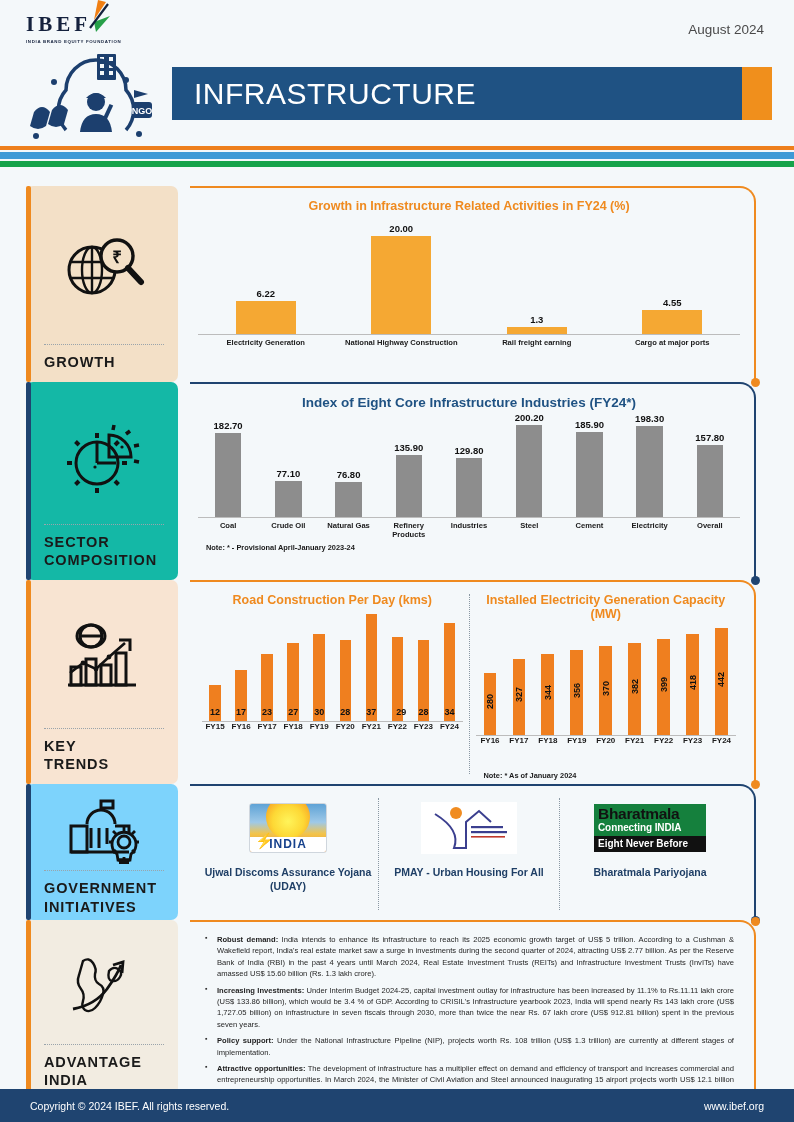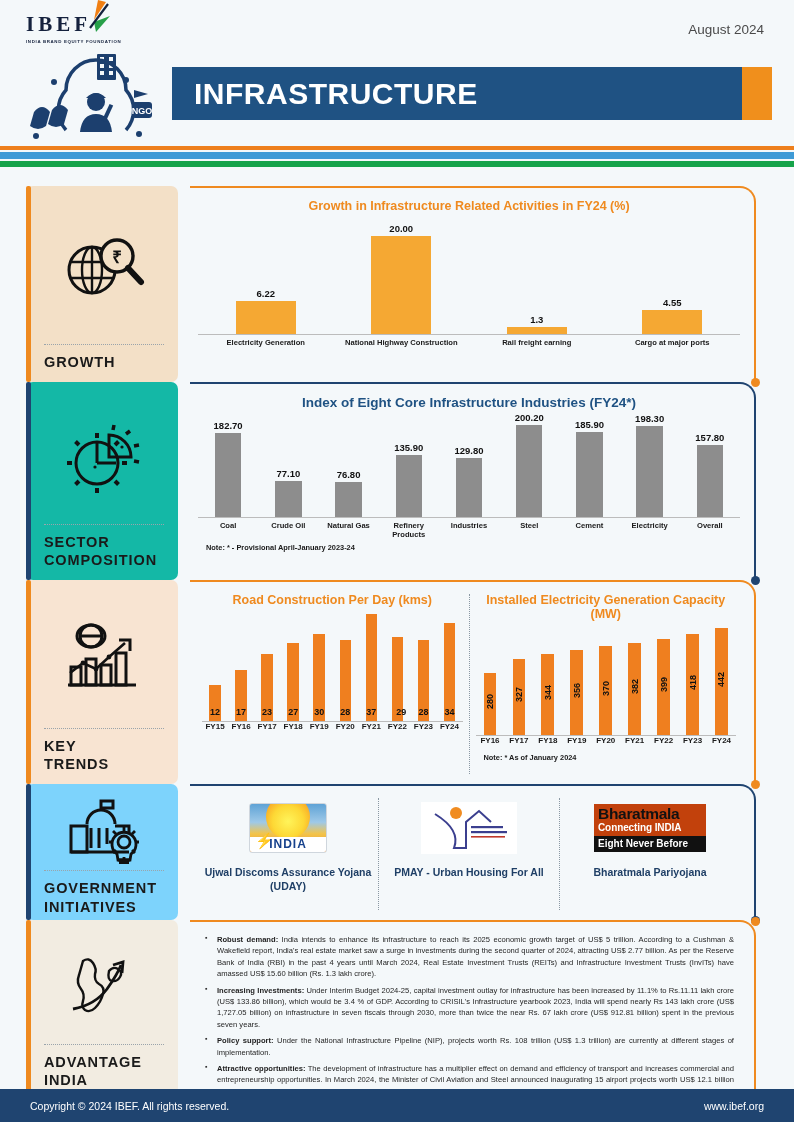--- a/index.html
+++ b/index.html
@@ -17,21 +17,21 @@
   .ibef-sub { font-size:4.4px; letter-spacing:.65px; color:#14213d; font-weight:700; margin-top:2px; }
   .flag-kite { position:absolute; left:76px; top:-2px; }
   .month { position:absolute; right:30px; top:22px; font-size:13.5px; color:#4a4a4a; font-weight:400; }
   .infra-icon { position:absolute; left:14px; top:52px; }
   .title-bar {
     position:absolute; left:172px; top:67px; width:600px; height:53px;
     background:#1f5283; display:flex; align-items:center;
   }
   .title-bar .accent { position:absolute; right:0; top:0; width:30px; height:53px; background:#f08f1c; }
   .title-bar h1 {
-    color:#fff; font-size:30px; font-weight:700; letter-spacing:.5px;
+    color:#fff; font-size:30px; font-weight:400; letter-spacing:.5px;
     padding-left:22px; font-family:"Liberation Sans", sans-serif;
   }
   .stripes { position:absolute; left:0; top:143px; width:794px; }
   .stripe { width:100%; }
 
   
   .page { position:absolute; left:0; top:186px; width:794px; }
   .row { display:flex; position:relative; }
 
   .side {
@@ -103,21 +103,21 @@
           background:linear-gradient(#5fa3d6 0%, #9ec9e8 38%, #f3c44a 62%, #e98b2e 100%); }
   .uday .sun { position:absolute; left:50%; transform:translateX(-50%); bottom:13px; width:44px; height:44px;
                border-radius:50%; background:radial-gradient(circle at 50% 60%, #fff45a 0%, #fdd835 45%, #f9a825 75%); }
   .uday .strip { position:absolute; left:0; right:0; bottom:0; height:15px; background:#fff; }
   .uday .txt { position:absolute; left:0; right:0; bottom:1px; text-align:center; font-size:12px;
                font-weight:700; color:#16418c; letter-spacing:1px; font-family:"Liberation Sans",sans-serif;}
   .uday .bolt { position:absolute; left:5px; bottom:2px; color:#16418c; font-size:15px; font-weight:700; }
 
   
   .bmala { width:112px; }
-  .bmala .top { background:#c2410c; padding:2px 4px; }
+  .bmala .top { background:#15803d; padding:2px 4px; }
   .bmala .l1 { font-size:15.5px; font-weight:700; color:#111; line-height:1; letter-spacing:-.3px; }
   .bmala .l2 { font-size:10px; font-weight:700; color:#fff; line-height:1.2; letter-spacing:-.1px; }
   .bmala .bot { background:#111; padding:2px 4px; }
   .bmala .l3 { font-size:10px; font-weight:700; color:#fff; line-height:1.2; }
 </style>
 </head>
 <body>
 
 <div class="header">
   <div class="ibef-logo">
@@ -477,21 +477,21 @@
                 <div class="tick">FY16</div>
                 <div class="tick">FY17</div>
                 <div class="tick">FY18</div>
                 <div class="tick">FY19</div>
                 <div class="tick">FY20</div>
                 <div class="tick">FY21</div>
                 <div class="tick">FY22</div>
                 <div class="tick">FY23</div>
                 <div class="tick">FY24</div>
               </div>
-              <div class="note" style="margin-top:8px;">Note: * As of January 2024</div>
+              <div class="note" style="margin-top:26px;">Note: * As of January 2024</div>
             </div>
           </div>
         </div>
       </div>
     </div>
   </div>
 
   <div class="row" style="height:136px;">
     <div class="side">
       <div class="side-card" style="background:#7dd3fc;">

